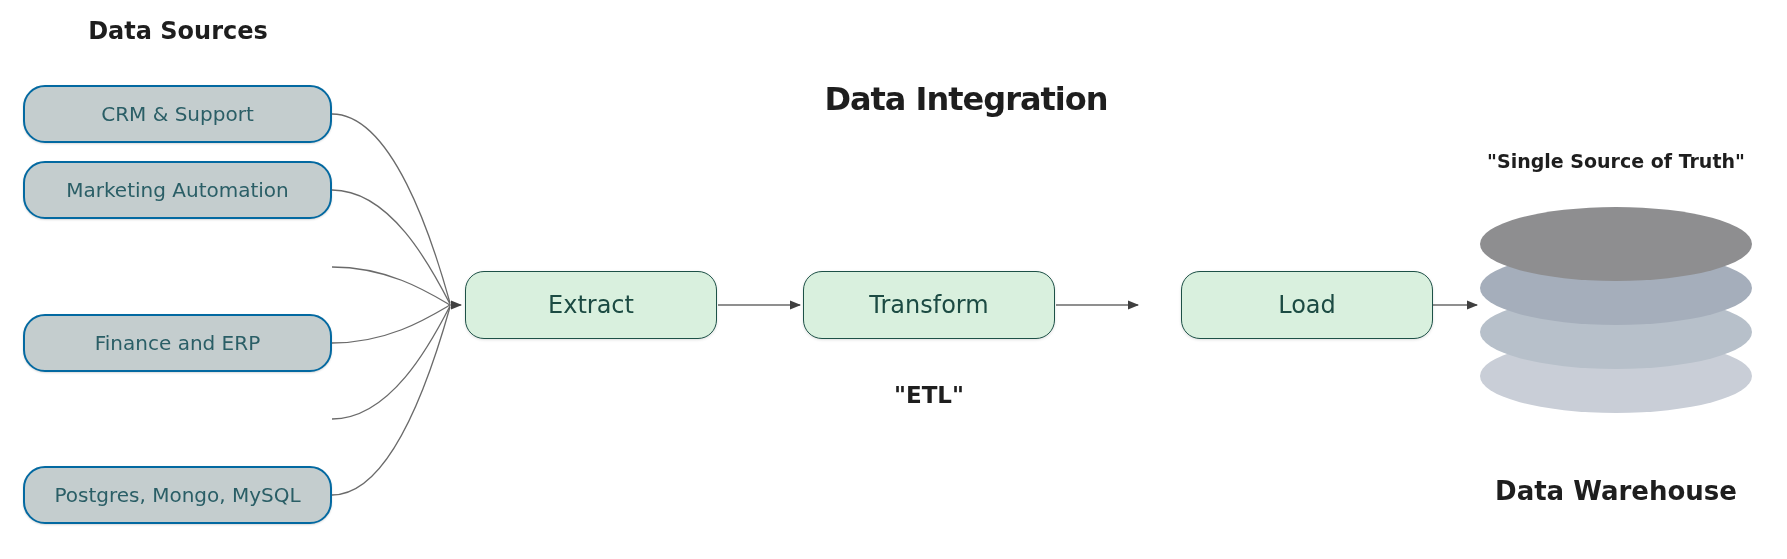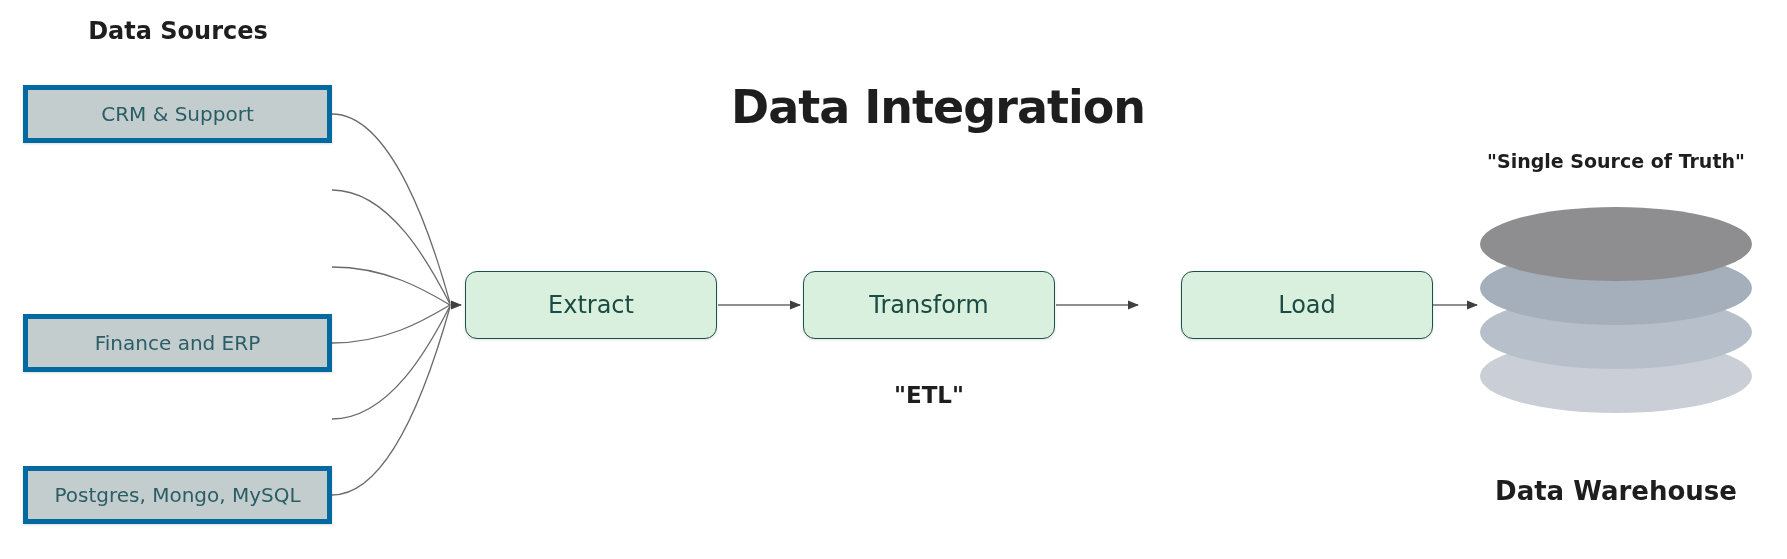--- a/index.html
+++ b/index.html
@@ -10,43 +10,43 @@
     font-family:"DejaVu Sans","Liberation Sans",sans-serif;
     overflow:hidden;
   }
   .heading{
     position:absolute;
     font-weight:bold;
     color:#1e1e1e;
     text-align:center;
   }
   #ds-heading{left:27px;top:17px;width:302px;font-size:24px;}
-  #main-title{left:588px;top:80px;width:700px;font-size:46px;letter-spacing:-1px;}
+  #main-title{left:616px;top:80px;width:700px;font-size:32px;letter-spacing:-1px;}
   #ssot-caption{left:1459px;top:150px;width:314px;font-size:19px;}
   #etl-caption{left:829px;top:382px;width:200px;font-size:23px;}
   #dw-label{left:1459px;top:442px;width:314px;font-size:26px;margin-top:34px;}
 
   .src-box{
     position:absolute;
     left:23px;width:309px;height:58px;
     box-sizing:border-box;
     background:#c4cdce;
-    border:5px solid #0369a1;
-    border-radius:0;
+    border:2px solid #0369a1;
+    border-radius:22px;
     display:flex;align-items:center;justify-content:center;
     color:#2a5e66;font-size:20px;
     box-shadow:0 1px 2px rgba(0,0,0,0.15);
   }
   .step-box{
     position:absolute;
     top:271px;width:252px;height:68px;
     box-sizing:border-box;
     background:#d9f0de;
     border:1.5px solid #1d5147;
-    border-radius:12px;
+    border-radius:19px;
     display:flex;align-items:center;justify-content:center;
     color:#1c4b43;font-size:24px;
     box-shadow:0 1px 3px rgba(0,0,0,0.12);
   }
   #step-extract{left:465px;}
   #step-transform{left:803px;}
   #step-load{left:1141px;margin-left:40px;}
 
   svg.overlay{
     position:absolute;left:0;top:0;width:1787px;height:559px;
@@ -86,20 +86,21 @@
     </g>
   </svg>
 
   <div class="heading" id="ds-heading">Data Sources</div>
   <div class="heading" id="main-title">Data Integration</div>
   <div class="heading" id="ssot-caption">"Single Source of Truth"</div>
   <div class="heading" id="etl-caption">"ETL"</div>
   <div class="heading" id="dw-label">Data Warehouse</div>
 
   <div class="src-box" style="top:85px">CRM &amp; Support</div>
+  <div class="src-box" style="top:161px">Marketing Automation</div>
   <div class="src-box" style="top:314px">Finance and ERP</div>
   <div class="src-box" style="top:466px">Postgres, Mongo, MySQL</div>
 
   <div class="step-box" id="step-extract">Extract</div>
   <div class="step-box" id="step-transform">Transform</div>
   <div class="step-box" id="step-load">Load</div>
 
 </div>
 
 </body></html>

